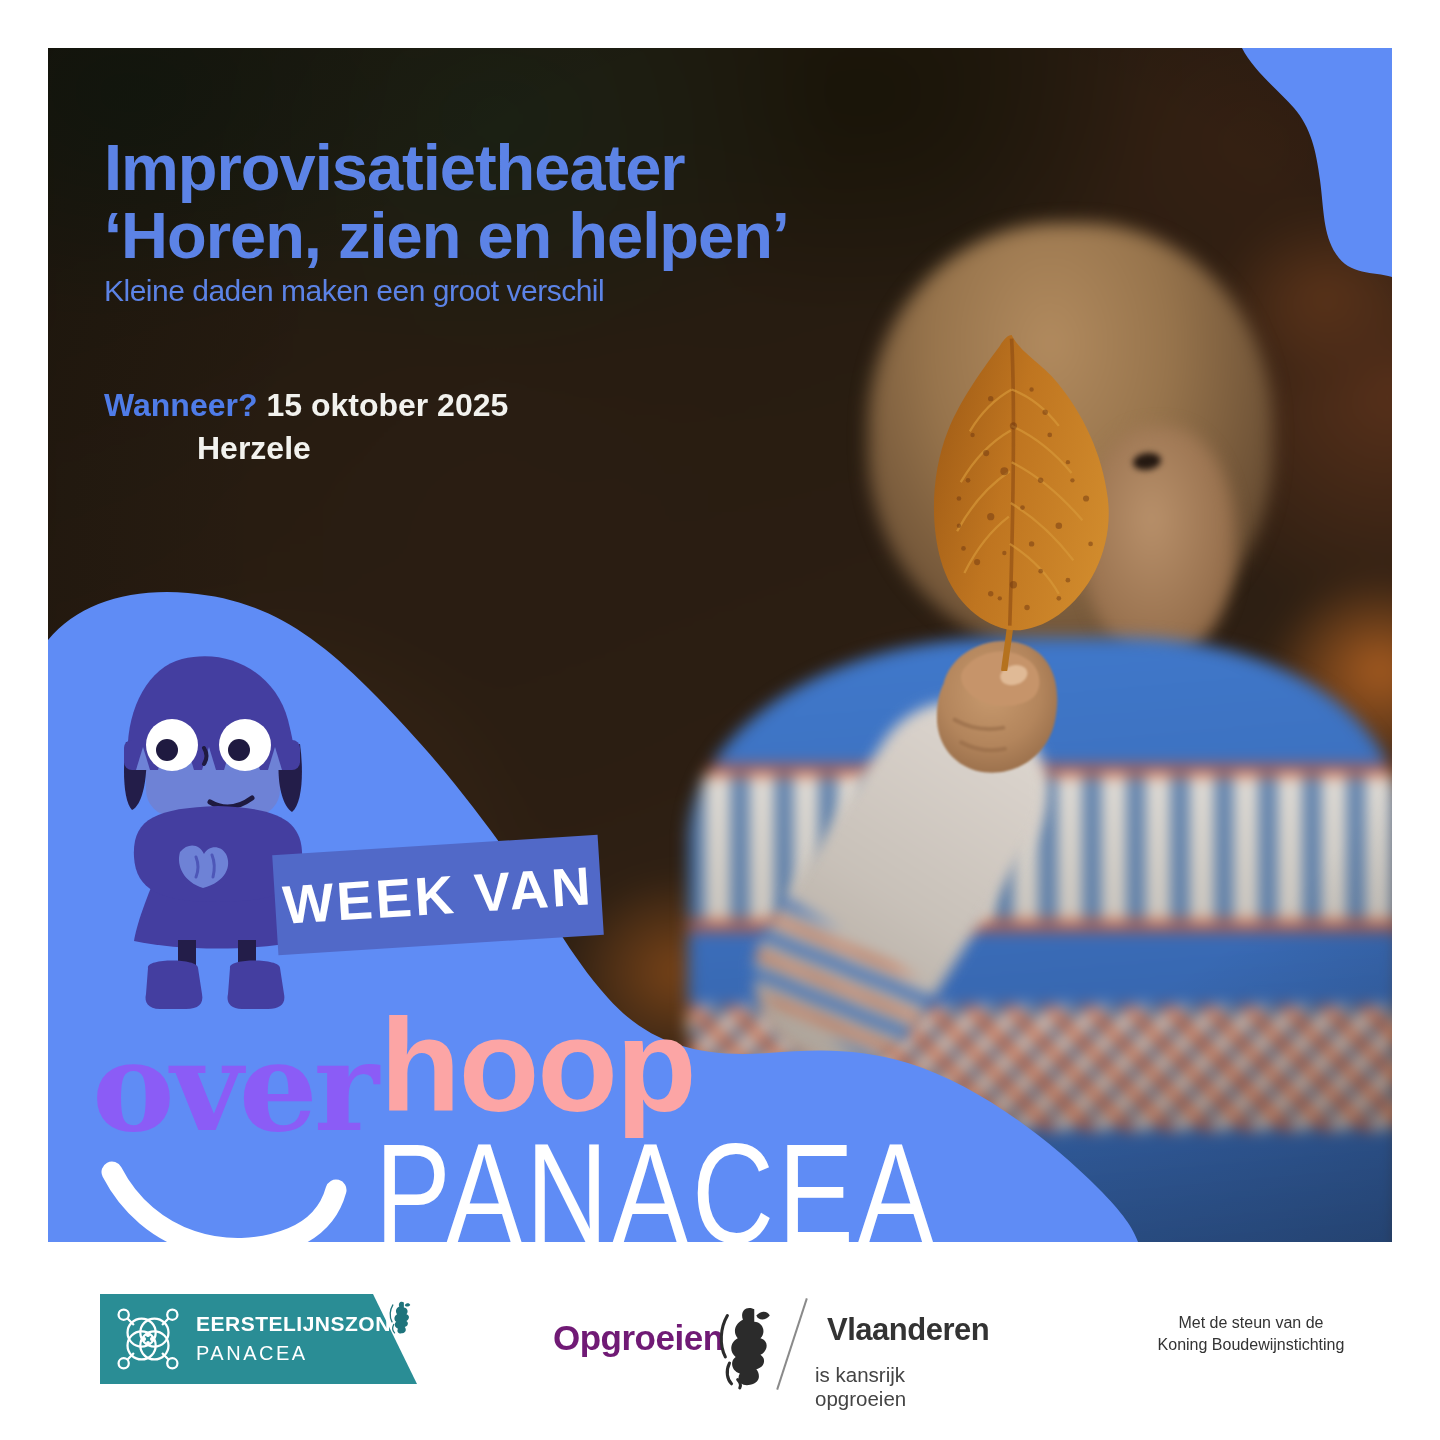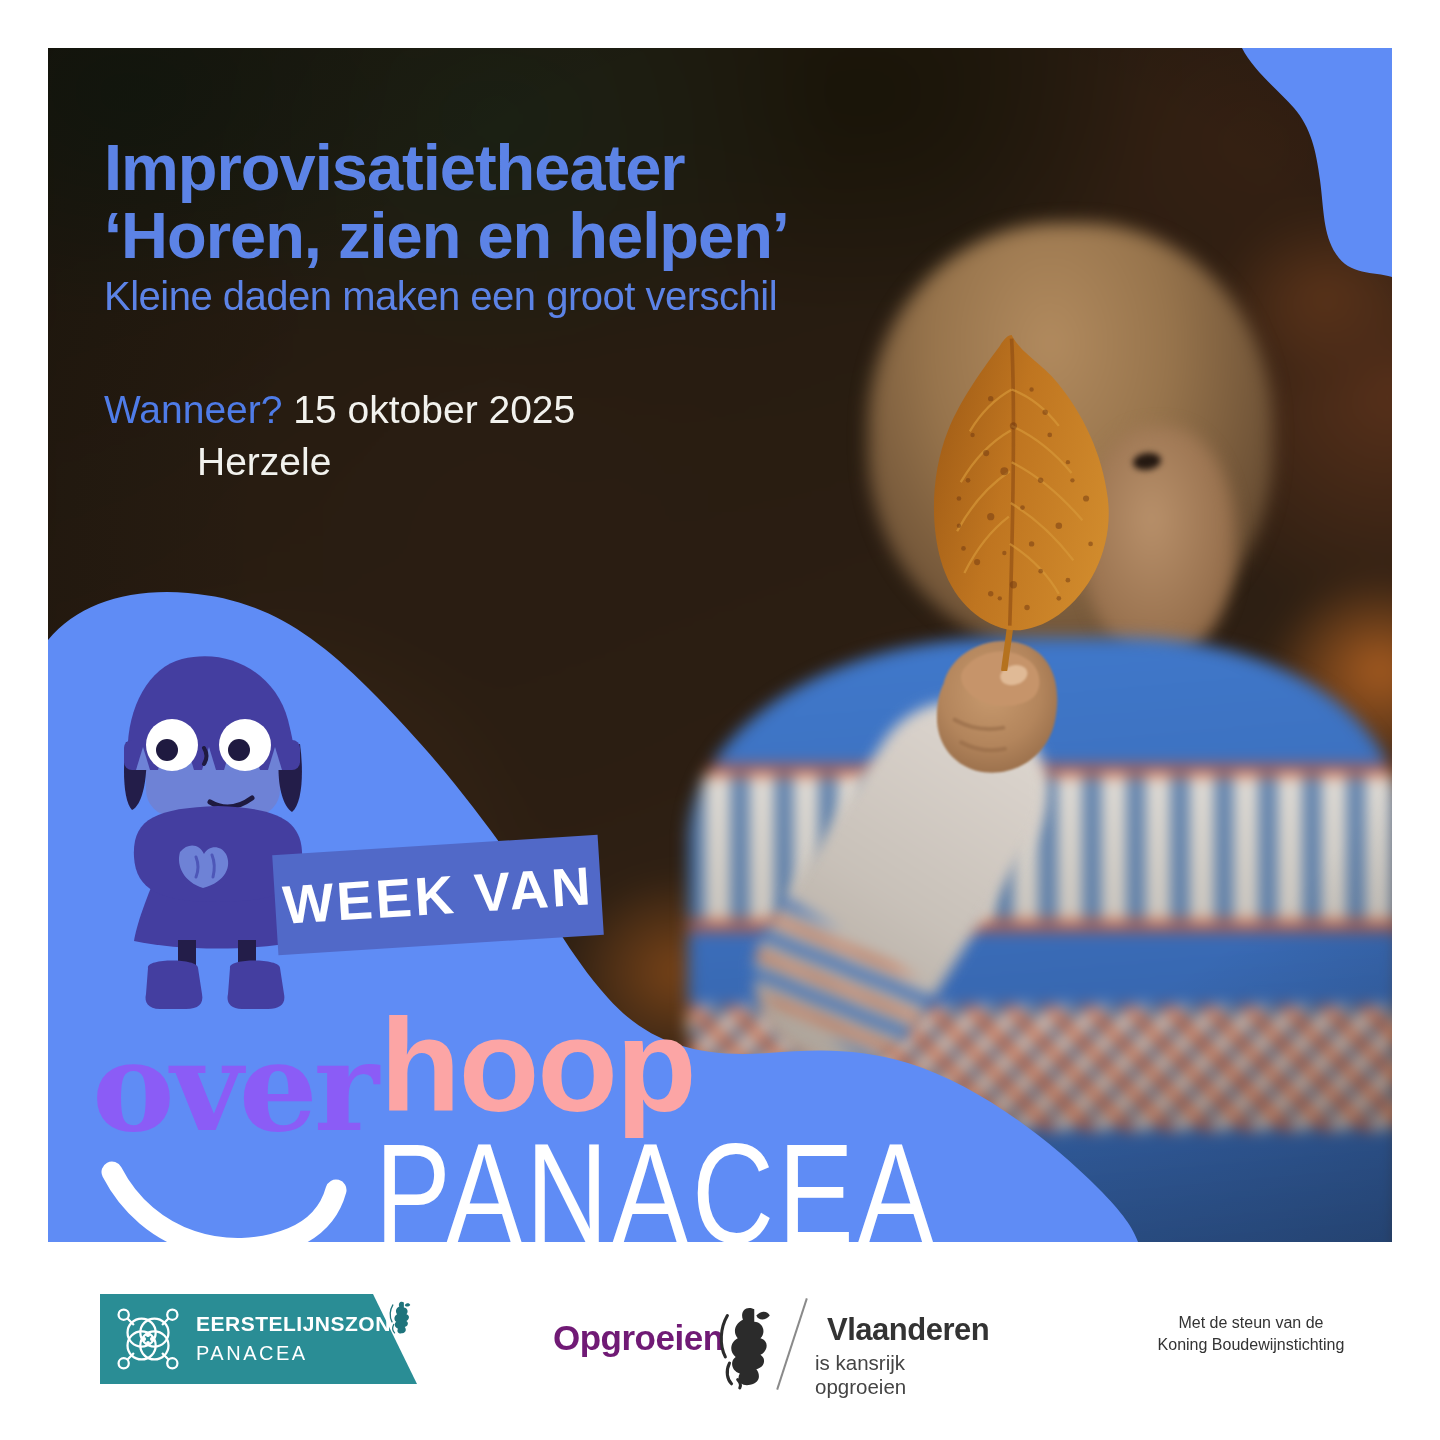--- a/index.html
+++ b/index.html
@@ -60,22 +60,22 @@
   .hand-svg{position:absolute;left:868px;top:568px;width:152px;height:162px;filter:blur(1.2px);}
   .leaf-svg{position:absolute;left:852px;top:278px;width:245px;height:345px;filter:blur(.4px);}
 
   
   .blob{position:absolute;left:0;top:0;width:1344px;height:1194px;}
 
   
   .title{position:absolute;left:56px;top:86px;color:#5c83e6;font-weight:bold;
          font-size:65px;line-height:1.05;letter-spacing:-1px;}
   .subtitle{position:absolute;left:56px;top:226px;color:#5c83e6;font-weight:400;
-         font-size:40px;letter-spacing:-.5px;}
-  .info{position:absolute;left:56px;top:336px;font-size:39px;line-height:1.33;color:#f2f2ee;}
+         font-size:30px;letter-spacing:-.5px;}
+  .info{position:absolute;left:56px;top:336px;font-size:32px;line-height:1.33;color:#f2f2ee;font-weight:bold;}
   .info .lbl{color:#4f7ce8;}
   .info .indent{padding-left:93px;}
 
   
   .banner{position:absolute;left:227px;top:797px;width:326px;height:100px;background:#5169c8;
     transform:rotate(-3.6deg);display:flex;align-items:center;justify-content:center;
     color:#ffffff;font-weight:bold;font-size:54px;letter-spacing:3px;}
 
   
   .logo-over{position:absolute;left:44px;top:977px;color:#8b5cf6;
@@ -96,21 +96,21 @@
   .elz-line1{font-size:21px;font-weight:bold;letter-spacing:.5px;}
   .elz-line2{font-size:20px;letter-spacing:2.5px;margin-top:6px;}
   .elz .mini-lion{position:absolute;left:287px;top:5px;}
 
   .opg{position:absolute;left:553px;top:1296px;height:100px;}
   .opg-label{position:absolute;left:0;top:22px;font-size:35px;font-weight:bold;color:#701a75;letter-spacing:-.5px;}
   .opg-lion{position:absolute;left:162px;top:4px;}
   .opg-divider{position:absolute;left:238px;top:0px;width:2px;height:96px;background:#8a8a8a;transform:rotate(18deg);}
   .vl{position:absolute;left:262px;top:16px;}
   .vl-name{font-size:31px;font-weight:bold;color:#333;letter-spacing:-.5px;margin-left:12px;}
-  .vl-tag{font-size:20.5px;color:#444;margin-top:3px;}
+  .vl-tag{font-size:20.5px;color:#444;margin-top:15px;}
 
   .support{position:absolute;left:1100px;top:1312px;width:302px;text-align:center;
     font-size:16px;line-height:1.38;color:#333;}
 </style>
 </head>
 <body>
 
 <div class="poster">
 
   <div class="photo">

